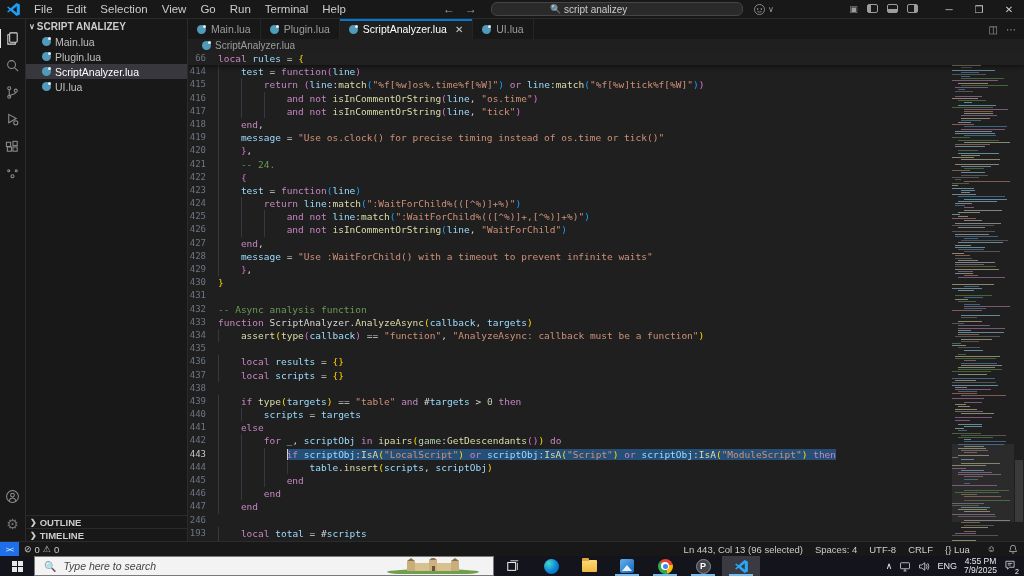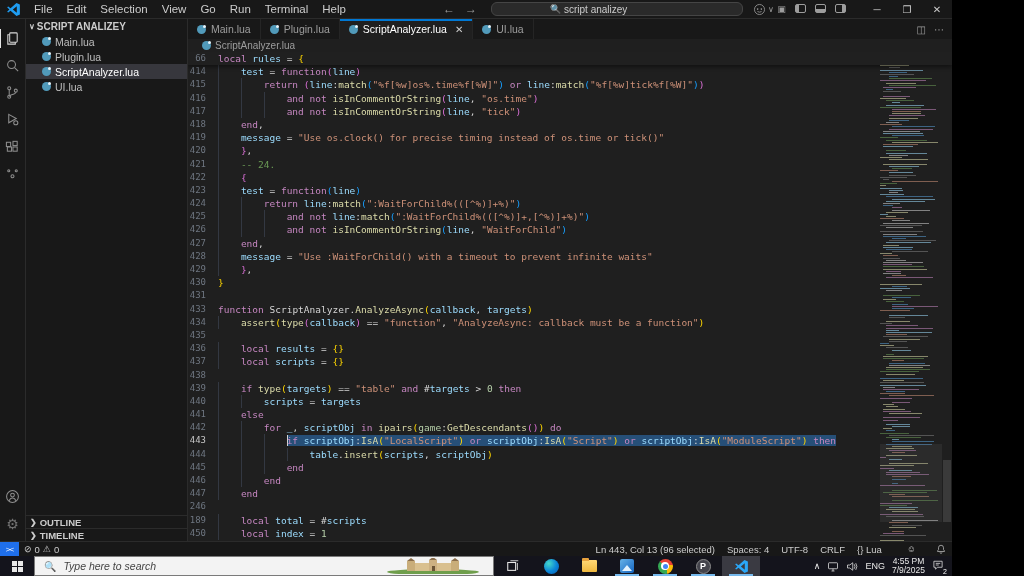--- a/index.html
+++ b/index.html
@@ -1,18 +1,18 @@
 <!DOCTYPE html>
 <html style="--accent: #0078d4; --sel: #264f78; --k: #c586c0; --v: #9cdcfe; --f: #dcdcaa; --s: #ce9178; --n: #b5cea8; --c: #6a9955; --p: #d4d4d4; --g: #b5cea8; --b1: #ffd700; --b2: #da70d6; --b3: #179fff;"><head>
 <meta charset="utf-8">
 <style>
   * { margin:0; padding:0; box-sizing:border-box; }
   html,body { width:1024px; height:576px; overflow:hidden; background:#000; }
   body { font-family:"Liberation Sans", sans-serif; color:#cccccc; }
-  #root { position:relative; width:952px; height:576px; background:#1f1f1f; overflow:hidden; }
+  #root { position:relative; width:1024px; height:576px; background:#1f1f1f; overflow:hidden; }
 
   
   #titlebar { position:absolute; top:0; left:0; right:0; height:19px; background:#181818; border-bottom:1px solid #2b2b2b; display:flex; align-items:center; z-index:50; }
   #vscode-logo { width:15px; height:15px; margin:0 6px 0 6px; flex:none; }
   .menu-item { font-size:11.5px; color:#cccccc; padding:0 7px; line-height:19px; cursor:default; }
   #nav-arrows { display:flex; gap:10px; margin-left:90px; color:#9d9d9d; font-size:12px; }
   #title-search { position:relative; margin-left:14px; width:252px; height:14px; background:#2a2a2a; border:1px solid #454545; border-radius:6px; }
   #title-search input { position:absolute; inset:0; background:transparent; border:none; outline:none; color:#cccccc; font-size:10px; padding-left:72px; font-family:"Liberation Sans",sans-serif; }
   #title-search .mag { position:absolute; left:58px; top:1px; font-size:9px; color:#9d9d9d; }
   #copilot-btn { display:flex; align-items:center; margin-left:10px; gap:2px; color:#9d9d9d; }
@@ -77,21 +77,21 @@
   #minimap { position:absolute; top:0; right:10px; width:62px; bottom:0; background:#1f1f1f; overflow:hidden; }
   #minimap .bar { height:1px; margin-bottom:1.2px; opacity:.55; }
   #minimap-slider { position:absolute; right:10px; width:62px; height:78px; top:392px; background:rgba(121,121,121,.14); }
   #scrollbar { position:absolute; right:0; top:0; bottom:0; width:10px; }
   #scroll-slider { position:absolute; right:1px; width:8px; top:408px; height:62px; background:rgba(121,121,121,.3); }
 
   
   #statusbar { position:absolute; left:0; right:0; bottom:20px; height:15px; background:#181818; border-top:1px solid #2b2b2b; display:flex; align-items:center; font-size:9.5px; color:#cccccc; }
   #remote-badge { width:19px; height:15px; background:#1f6feb; color:#fff; display:flex; align-items:center; justify-content:center; font-size:8px; letter-spacing:-1px; flex:none; }
   .sb-item { padding:0 5px; display:flex; align-items:center; gap:3px; }
-  #sb-right { margin-left:auto; display:flex; align-items:center; gap:20px; padding-right:6px; }
+  #sb-right { margin-left:auto; display:flex; align-items:center; gap:12px; padding-right:6px; }
   .sb-ico { font-size:9px; }
 
   
   #taskbar { position:absolute; left:0; right:0; bottom:0; height:20px; background:#14141c; display:flex; align-items:stretch; z-index:60; }
   #start-btn { width:34px; display:flex; align-items:center; justify-content:center; }
   .win-grid { width:11px; height:11px; display:grid; grid-template-columns:5px 5px; grid-template-rows:5px 5px; gap:1px; }
   .win-grid i { background:#e8e8e8; }
   #task-search { width:460px; background:#f3f3f3; border:1px solid #7a7a7a; display:flex; align-items:center; position:relative; }
   #task-search .mag { color:#333; font-size:10px; margin:0 7px 0 9px; }
   #task-search .ph { color:#444; font-size:10.5px;font-style:italic; }
@@ -302,37 +302,38 @@
             <div class="code-line"><span class="ln">422</span><span class="lc"><span class="ind"><span></span></span><span><span class="tk-b2">{</span></span></span></div>
             <div class="code-line"><span class="ln">423</span><span class="lc"><span class="ind"><span></span></span><span><span class="tk-v">test</span><span class="tk-p"> = </span><span class="tk-k">function</span><span class="tk-b3">(</span><span class="tk-v">line</span><span class="tk-b3">)</span></span></span></div>
             <div class="code-line"><span class="ln">424</span><span class="lc"><span class="ind"><span></span><span></span></span><span><span class="tk-k">return</span><span class="tk-p"> </span><span class="tk-v">line</span><span class="tk-p">:</span><span class="tk-f">match</span><span class="tk-b3">(</span><span class="tk-s">":WaitForChild%(([^%)]+%)"</span><span class="tk-b3">)</span></span></span></div>
             <div class="code-line"><span class="ln">425</span><span class="lc"><span class="ind"><span></span><span></span><span></span></span><span><span class="tk-k">and</span><span class="tk-p"> </span><span class="tk-k">not</span><span class="tk-p"> </span><span class="tk-v">line</span><span class="tk-p">:</span><span class="tk-f">match</span><span class="tk-b3">(</span><span class="tk-s">":WaitForChild%(([^%)]+,[^%)]+%)"</span><span class="tk-b3">)</span></span></span></div>
             <div class="code-line"><span class="ln">426</span><span class="lc"><span class="ind"><span></span><span></span><span></span></span><span><span class="tk-k">and</span><span class="tk-p"> </span><span class="tk-k">not</span><span class="tk-p"> </span><span class="tk-f">isInCommentOrString</span><span class="tk-b3">(</span><span class="tk-v">line</span><span class="tk-p">, </span><span class="tk-s">"WaitForChild"</span><span class="tk-b3">)</span></span></span></div>
             <div class="code-line"><span class="ln">427</span><span class="lc"><span class="ind"><span></span></span><span><span class="tk-k">end</span><span class="tk-p">,</span></span></span></div>
             <div class="code-line"><span class="ln">428</span><span class="lc"><span class="ind"><span></span></span><span><span class="tk-v">message</span><span class="tk-p"> = </span><span class="tk-s">"Use :WaitForChild() with a timeout to prevent infinite waits"</span></span></span></div>
             <div class="code-line"><span class="ln">429</span><span class="lc"><span class="ind"><span></span></span><span><span class="tk-b2">}</span><span class="tk-p">,</span></span></span></div>
             <div class="code-line"><span class="ln">430</span><span class="lc"><span class="ind"></span><span><span class="tk-b1">}</span></span></span></div>
             <div class="code-line"><span class="ln">431</span><span class="lc"><span class="ind"></span><span></span></span></div>
+            <div class="code-line"><span class="ln">432</span><span class="lc"><span class="ind"></span><span><span class="tk-c">-- Async analysis function</span></span></span></div>
             <div class="code-line"><span class="ln">433</span><span class="lc"><span class="ind"></span><span><span class="tk-k">function</span><span class="tk-p"> </span><span class="tk-w">ScriptAnalyzer</span><span class="tk-p">.</span><span class="tk-f">AnalyzeAsync</span><span class="tk-b1">(</span><span class="tk-v">callback</span><span class="tk-p">, </span><span class="tk-v">targets</span><span class="tk-b1">)</span></span></span></div>
             <div class="code-line"><span class="ln">434</span><span class="lc"><span class="ind"><span></span></span><span><span class="tk-f">assert</span><span class="tk-b1">(</span><span class="tk-f">type</span><span class="tk-b2">(</span><span class="tk-v">callback</span><span class="tk-b2">)</span><span class="tk-p"> == </span><span class="tk-s">"function"</span><span class="tk-p">, </span><span class="tk-s">"AnalyzeAsync: callback must be a function"</span><span class="tk-b1">)</span></span></span></div>
             <div class="code-line"><span class="ln">435</span><span class="lc"><span class="ind"></span><span></span></span></div>
             <div class="code-line"><span class="ln">436</span><span class="lc"><span class="ind"><span></span></span><span><span class="tk-k">local</span><span class="tk-p"> </span><span class="tk-v">results</span><span class="tk-p"> = </span><span class="tk-b1">{}</span></span></span></div>
             <div class="code-line"><span class="ln">437</span><span class="lc"><span class="ind"><span></span></span><span><span class="tk-k">local</span><span class="tk-p"> </span><span class="tk-v">scripts</span><span class="tk-p"> = </span><span class="tk-b1">{}</span></span></span></div>
             <div class="code-line"><span class="ln">438</span><span class="lc"><span class="ind"></span><span></span></span></div>
             <div class="code-line"><span class="ln">439</span><span class="lc"><span class="ind"><span></span></span><span><span class="tk-k">if</span><span class="tk-p"> </span><span class="tk-f">type</span><span class="tk-b1">(</span><span class="tk-v">targets</span><span class="tk-b1">)</span><span class="tk-p"> == </span><span class="tk-s">"table"</span><span class="tk-p"> </span><span class="tk-k">and</span><span class="tk-p"> #</span><span class="tk-v">targets</span><span class="tk-p"> &gt; </span><span class="tk-n">0</span><span class="tk-p"> </span><span class="tk-k">then</span></span></span></div>
             <div class="code-line"><span class="ln">440</span><span class="lc"><span class="ind"><span></span><span></span></span><span><span class="tk-v">scripts</span><span class="tk-p"> = </span><span class="tk-v">targets</span></span></span></div>
             <div class="code-line"><span class="ln">441</span><span class="lc"><span class="ind"><span></span></span><span><span class="tk-k">else</span></span></span></div>
             <div class="code-line"><span class="ln">442</span><span class="lc"><span class="ind"><span></span><span></span></span><span><span class="tk-k">for</span><span class="tk-p"> </span><span class="tk-v">_</span><span class="tk-p">, </span><span class="tk-v">scriptObj</span><span class="tk-p"> </span><span class="tk-k">in</span><span class="tk-p"> </span><span class="tk-f">ipairs</span><span class="tk-b1">(</span><span class="tk-g">game</span><span class="tk-p">:</span><span class="tk-f">GetDescendants</span><span class="tk-b2">(</span><span class="tk-b2">)</span><span class="tk-b1">)</span><span class="tk-p"> </span><span class="tk-k">do</span></span></span></div>
             <div class="code-line"><span class="ln active">443</span><span class="lc"><span class="ind"><span></span><span></span><span></span></span><span class="sel-bg"><span class="tk-k">if</span><span class="tk-p"> </span><span class="tk-v">scriptObj</span><span class="tk-p">:</span><span class="tk-f">IsA</span><span class="tk-b1">(</span><span class="tk-s">"LocalScript"</span><span class="tk-b1">)</span><span class="tk-p"> </span><span class="tk-k">or</span><span class="tk-p"> </span><span class="tk-v">scriptObj</span><span class="tk-p">:</span><span class="tk-f">IsA</span><span class="tk-b1">(</span><span class="tk-s">"Script"</span><span class="tk-b1">)</span><span class="tk-p"> </span><span class="tk-k">or</span><span class="tk-p"> </span><span class="tk-v">scriptObj</span><span class="tk-p">:</span><span class="tk-f">IsA</span><span class="tk-b1">(</span><span class="tk-s">"ModuleScript"</span><span class="tk-b1">)</span><span class="tk-p"> </span><span class="tk-k">then</span></span></span></div>
             <div class="code-line"><span class="ln">444</span><span class="lc"><span class="ind"><span></span><span></span><span></span><span></span></span><span><span class="tk-v">table</span><span class="tk-p">.</span><span class="tk-f">insert</span><span class="tk-b1">(</span><span class="tk-v">scripts</span><span class="tk-p">, </span><span class="tk-v">scriptObj</span><span class="tk-b1">)</span></span></span></div>
             <div class="code-line"><span class="ln">445</span><span class="lc"><span class="ind"><span></span><span></span><span></span></span><span><span class="tk-k">end</span></span></span></div>
             <div class="code-line"><span class="ln">446</span><span class="lc"><span class="ind"><span></span><span></span></span><span><span class="tk-k">end</span></span></span></div>
             <div class="code-line"><span class="ln">447</span><span class="lc"><span class="ind"><span></span></span><span><span class="tk-k">end</span></span></span></div>
             <div class="code-line"><span class="ln">246</span><span class="lc"><span class="ind"></span><span></span></span></div>
-            <div class="code-line"><span class="ln">189</span><span class="lc"><span class="ind"><span></span></span><span><span class="tk-k">local</span><span class="tk-p"> </span><span class="tk-v">total</span><span class="tk-p"> = #</span><span class="tk-v">scripts</span></span></span></div>
+            <div class="code-line"><span class="ln">193</span><span class="lc"><span class="ind"><span></span></span><span><span class="tk-k">local</span><span class="tk-p"> </span><span class="tk-v">total</span><span class="tk-p"> = #</span><span class="tk-v">scripts</span></span></span></div>
             <div class="code-line"><span class="ln">450</span><span class="lc"><span class="ind"><span></span></span><span><span class="tk-k">local</span><span class="tk-p"> </span><span class="tk-v">index</span><span class="tk-p"> = </span><span class="tk-n">1</span></span></span></div>
           </div>
         <div id="minimap">
             <div class="bar" style="margin-left: 12px; width: 46.2775px; background: rgb(220, 220, 170);"></div>
             <div class="bar" style="margin-left: 9px; width: 31.0295px; background: rgb(86, 156, 214);"></div>
             <div class="bar" style="margin-left: 9px; width: 35.8308px; background: rgb(206, 145, 120);"></div>
             <div class="bar" style="margin-left: 12px; width: 47.7186px; background: rgb(128, 128, 128);"></div>
             <div class="bar" style="margin-left: 0px; width: 33.5076px; background: rgb(220, 220, 170);"></div>
             <div class="bar" style="margin-left: 6px; width: 19.1237px; background: rgb(106, 153, 85);"></div>
             <div class="bar" style="margin-left: 0px; width: 28.9374px; background: rgb(220, 220, 170);"></div>

